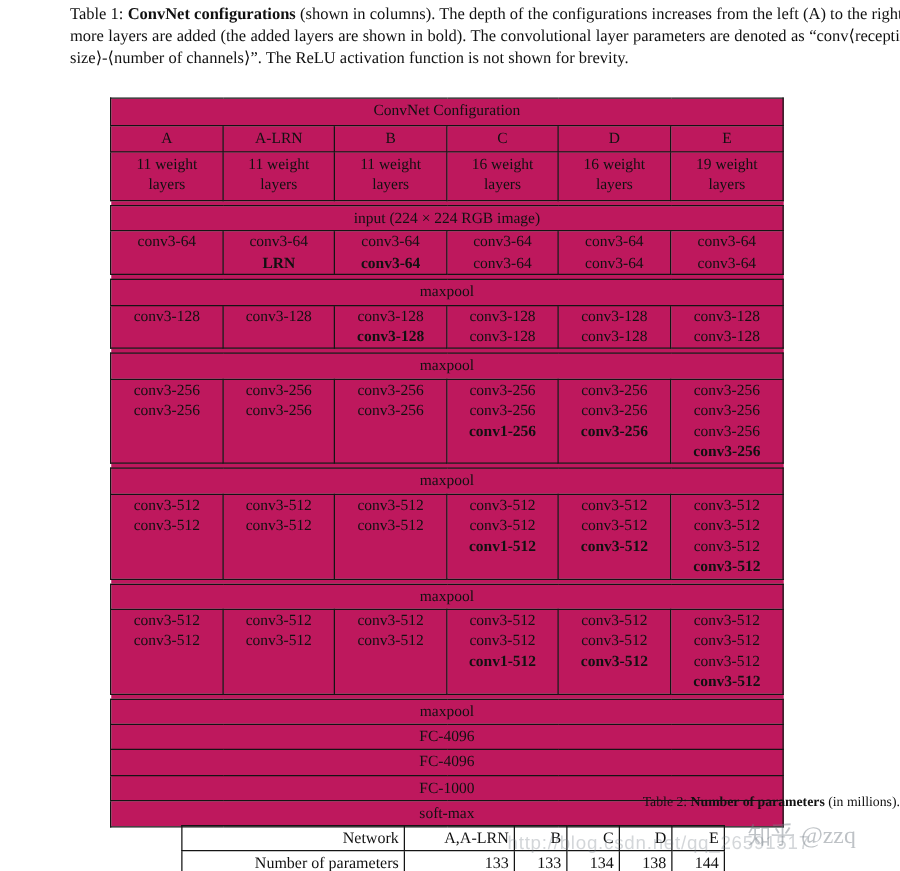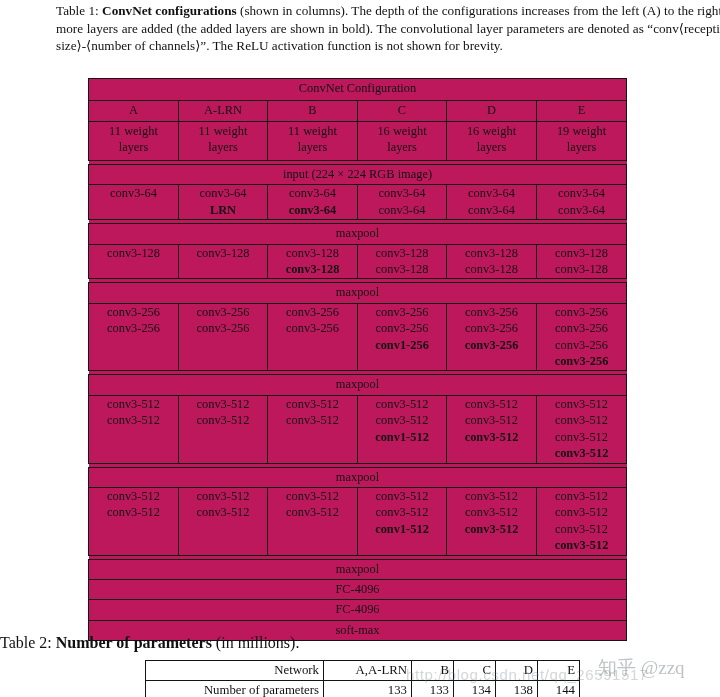--- a/index.html
+++ b/index.html
@@ -64,22 +64,22 @@
   .line { display: block; white-space: nowrap; }
   .blank { display: block; height: 16.4px; }
   .fullrow { height: 16px; }
 
   
   #caption2 {
     position: absolute;
     left: 0;
     top: 634px;
     width: 720px;
-    text-align: left;
-    font-size: 16px;
+    text-align: right;
+    font-size: 11px;
     line-height: 17px;
   }
   #caption2 b { font-weight: bold; }
 
   
   #t2 {
     position: absolute;
     left: 145px;
     top: 660px;
     width: 434px;
@@ -380,20 +380,23 @@
       <tr>
         <td colspan="6" class="fullrow">maxpool</td>
       </tr>
       <tr>
         <td colspan="6" class="fullrow">FC-4096</td>
       </tr>
       <tr>
         <td colspan="6" class="fullrow">FC-4096</td>
       </tr>
       <tr>
+        <td colspan="6" class="fullrow">FC-1000</td>
+      </tr>
+      <tr>
         <td colspan="6" class="fullrow">soft-max</td>
       </tr>
     </tbody>
 
 </table>
 
 <div id="caption2">
   <span>Table 2:</span>
   <b>Number of parameters</b><span> (in millions).</span>
 </div>

